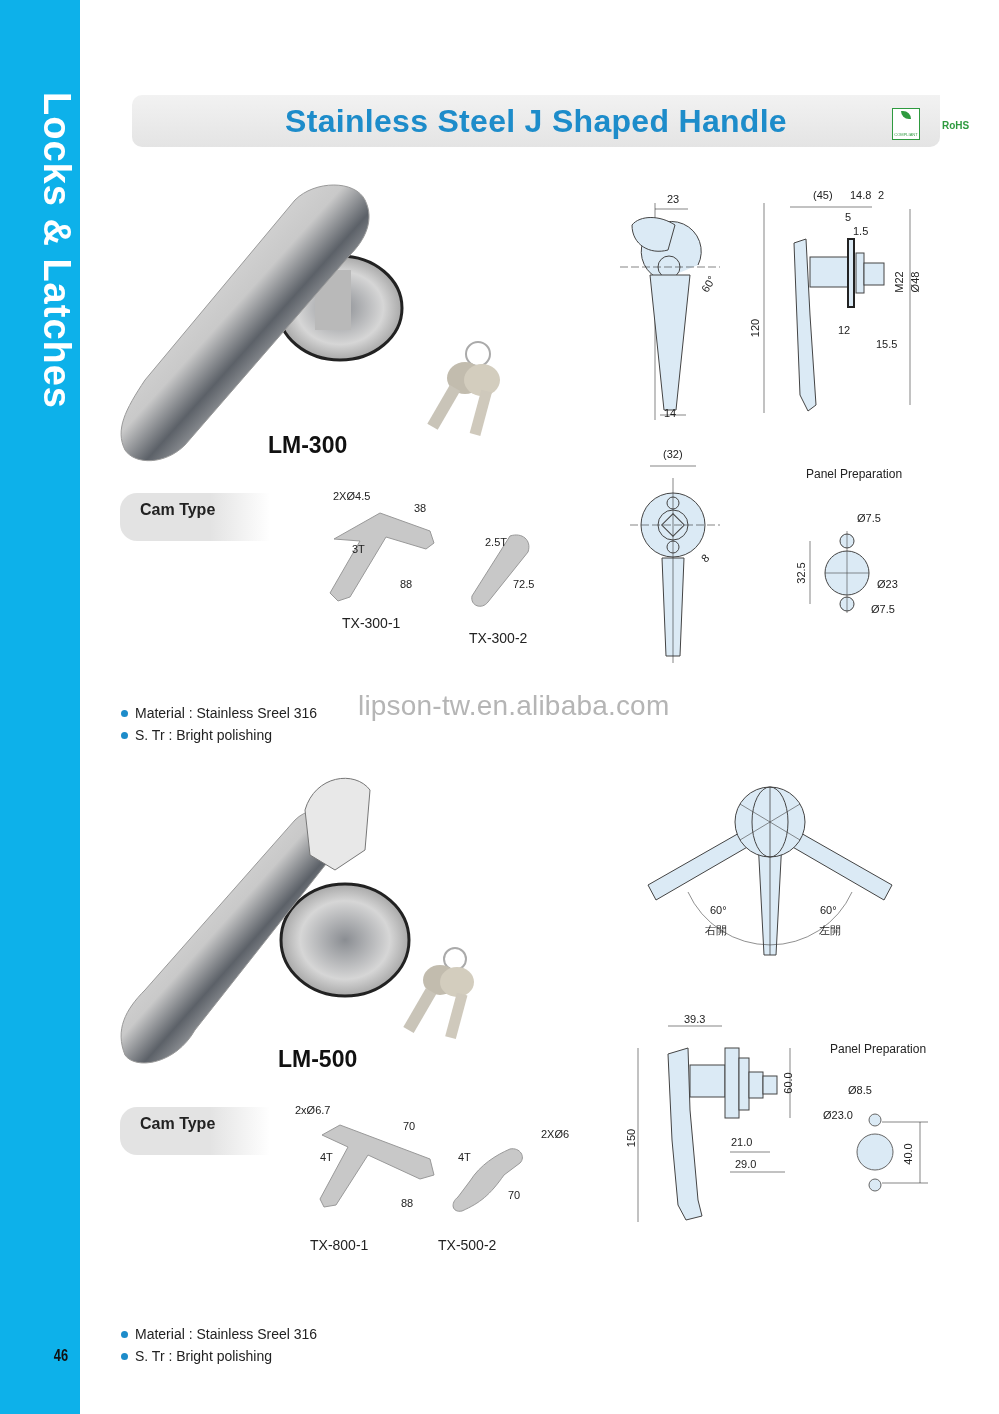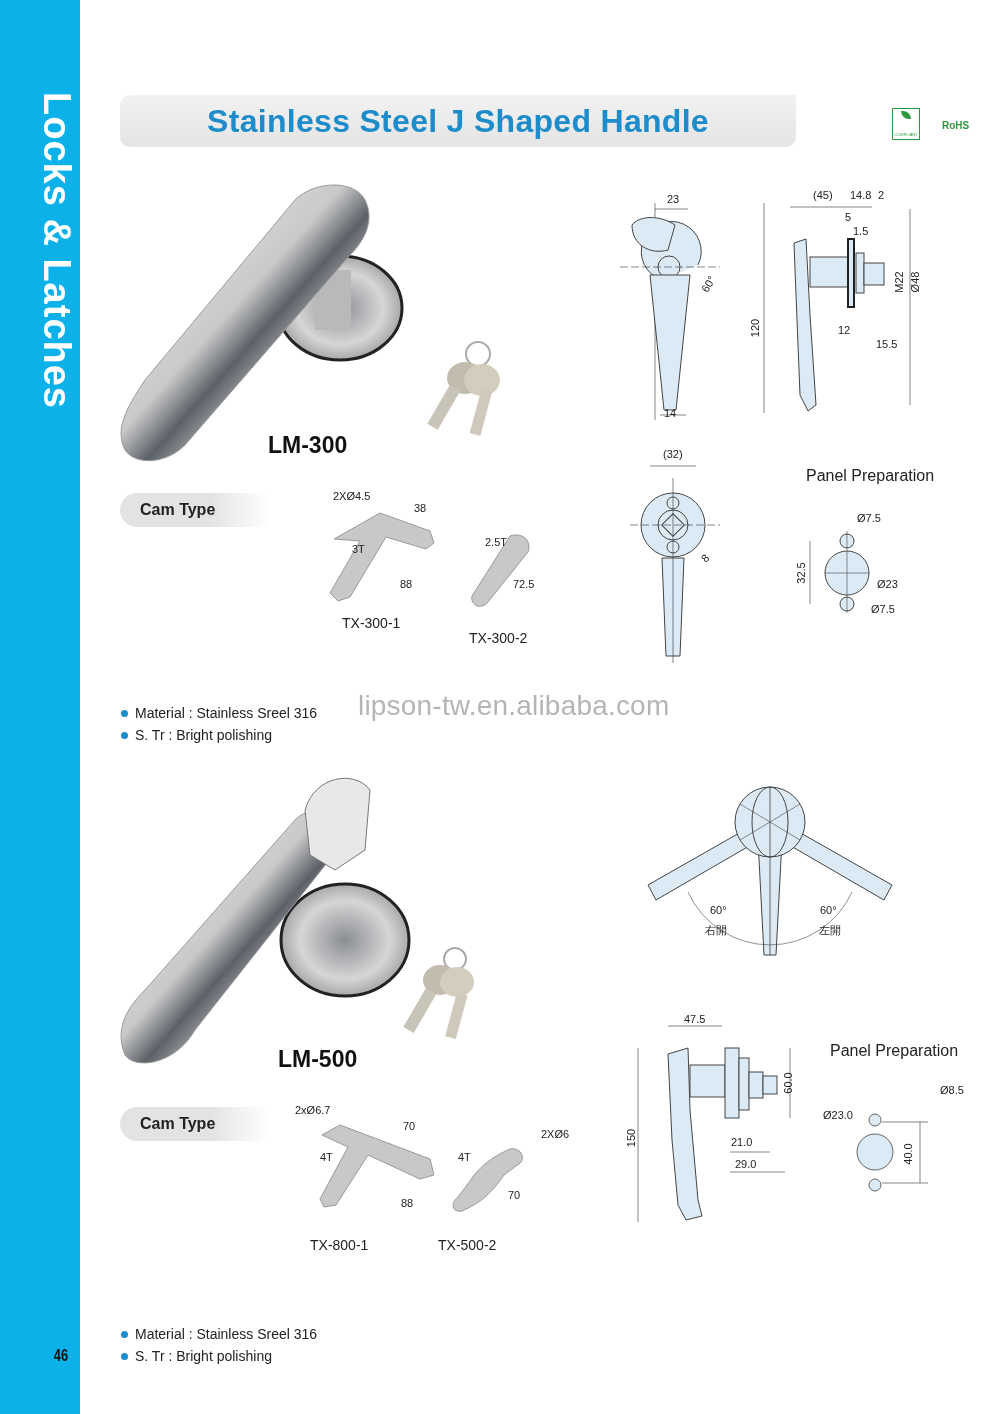--- a/index.html
+++ b/index.html
@@ -1,36 +1,36 @@
 <!DOCTYPE html>
 <html><head>
 <meta charset="utf-8">
 <style>
   html,body{margin:0;padding:0;}
   body{width:999px;height:1414px;position:relative;background:#fff;font-family:"Liberation Sans",sans-serif;color:#222;overflow:hidden;}
   .sidebar{position:absolute;left:0;top:0;width:80px;height:1414px;background:#0db1ea;}
   .side-title{position:absolute;left:37px;top:92px;width:40px;height:370px;writing-mode:vertical-rl;color:#fff;font-weight:bold;font-size:38px;letter-spacing:1px;line-height:40px;}
   .page-num{position:absolute;left:52px;top:1347px;font-size:16px;font-weight:bold;color:#111;font-family:"Liberation Sans",sans-serif;transform:scaleX(0.8);}
-  .header-bar{position:absolute;left:120px;top:95px;width:676px;height:52px;background:linear-gradient(#f2f2f2,#e4e4e4);border-radius:10px 0 10px 10px;}
+  .header-bar{position:absolute;left:132px;top:95px;width:808px;height:52px;background:linear-gradient(#f2f2f2,#e4e4e4);border-radius:10px 0 10px 10px;}
   .page-title{position:absolute;left:0;right:0;top:8px;text-align:center;color:#1d8cca;font-size:32px;font-weight:bold;letter-spacing:0.3px;}
   .rohs{position:absolute;left:892px;top:108px;width:26px;height:30px;border:1.5px solid #2e9a3f;background:#fff;}
   .rohs .leaf{position:absolute;left:8px;top:2px;width:10px;height:8px;background:#2e9a3f;border-radius:0 8px 0 8px;}
   .rohs .txt{position:absolute;left:1px;top:12px;width:24px;text-align:center;font-size:10px;font-weight:bold;color:#2e9a3f;line-height:9px;margin-left:48px;}
   .rohs .sub{position:absolute;left:0;top:23px;width:26px;text-align:center;font-size:4px;color:#2e9a3f;}
   .model{position:absolute;font-weight:bold;font-size:23px;color:#111;}
-  .cam-pill{position:absolute;width:150px;height:34px;border-radius:17px 0 0 17px;background:linear-gradient(90deg,#e3e3e3 60%,rgba(255,255,255,0));}
+  .cam-pill{position:absolute;width:150px;height:48px;border-radius:17px 0 0 17px;background:linear-gradient(90deg,#e3e3e3 60%,rgba(255,255,255,0));}
   .cam-pill span{position:absolute;left:20px;top:8px;font-weight:bold;font-size:16px;color:#222;}
   .lbl{position:absolute;font-size:11px;color:#222;white-space:nowrap;}
   .lbl.m{font-size:14px;}
   .bullets{position:absolute;font-size:14px;color:#222;line-height:22px;margin-top:45px;}
   .bullets div{position:relative;padding-left:14px;}
   .bullets div::before{content:"";position:absolute;left:0;top:8px;width:7px;height:7px;border-radius:50%;background:#1d8cca;}
   .watermark{position:absolute;left:358px;top:690px;font-size:28px;color:#b5b5b5;letter-spacing:0.2px;}
   svg{position:absolute;overflow:visible;}
-  .pp{position:absolute;font-size:16px;color:#222;}
+  .pp{position:absolute;font-size:12px;color:#222;}
 </style>
 </head>
 <body>
 
 <div class="sidebar"></div>
 <div class="side-title">Locks &amp; Latches</div>
 <div class="page-num">46</div>
 
 <div class="header-bar">
   <div class="page-title">Stainless Steel J Shaped Handle</div>
@@ -218,30 +218,30 @@
   <path d="M38 34 L58 28 L60 90 L68 180 L72 196 L56 200 L48 185 L42 120 Z" fill="#dbeaf5" stroke="#444"></path>
   <rect x="60" y="45" width="35" height="32" fill="#dbeaf5" stroke="#444"></rect>
   <rect x="95" y="28" width="14" height="70" fill="#dbeaf5" stroke="#444"></rect>
   <rect x="109" y="38" width="10" height="52" fill="#dbeaf5" stroke="#444"></rect>
   <rect x="119" y="52" width="14" height="26" fill="#dbeaf5" stroke="#444"></rect>
   <rect x="133" y="56" width="14" height="18" fill="#dbeaf5" stroke="#444"></rect>
   <line x1="160" y1="28" x2="160" y2="98" stroke="#333" stroke-width="0.6"></line>
   <line x1="100" y1="132" x2="140" y2="132" stroke="#333" stroke-width="0.6"></line>
   <line x1="100" y1="152" x2="155" y2="152" stroke="#333" stroke-width="0.6"></line>
 </svg>
-<div class="lbl" style="left:684px;top:1013px">47.5</div>
+<div class="lbl" style="left:684px;top:1013px">39.3</div>
 <div class="lbl" style="left:622px;top:1132px;transform:rotate(-90deg)">150</div>
 <div class="lbl" style="left:777px;top:1077px;transform:rotate(-90deg)">60.0</div>
 <div class="lbl" style="left:731px;top:1136px">21.0</div>
 <div class="lbl" style="left:735px;top:1158px">29.0</div>
 
 <div class="pp" style="left:830px;top:1042px">Panel Preparation</div>
 <svg style="left:850px;top:1110px" width="80" height="85" viewBox="0 0 80 85">
   <circle cx="25" cy="10" r="6" fill="#dbeaf5" stroke="#666"></circle>
   <circle cx="25" cy="42" r="18" fill="#dbeaf5" stroke="#666"></circle>
   <circle cx="25" cy="75" r="6" fill="#dbeaf5" stroke="#666"></circle>
   <line x1="32" y1="12" x2="78" y2="12" stroke="#333" stroke-width="0.6"></line>
   <line x1="32" y1="73" x2="78" y2="73" stroke="#333" stroke-width="0.6"></line>
   <line x1="70" y1="12" x2="70" y2="73" stroke="#333" stroke-width="0.6"></line>
 </svg>
-<div class="lbl" style="left:940px;top:1084px">Ø8.5</div>
+<div class="lbl" style="left:848px;top:1084px">Ø8.5</div>
 <div class="lbl" style="left:823px;top:1109px">Ø23.0</div>
 <div class="lbl" style="left:897px;top:1148px;transform:rotate(-90deg)">40.0</div>
 
 </body></html>

